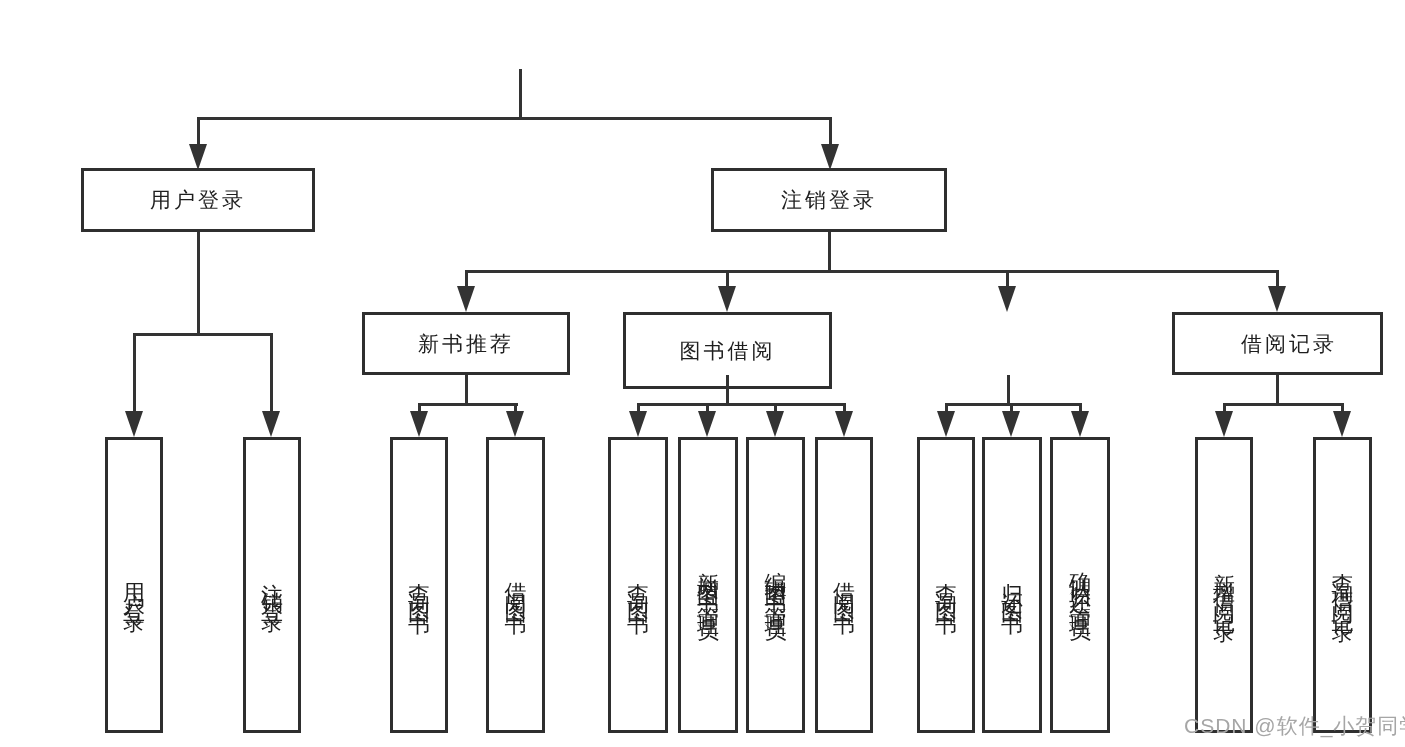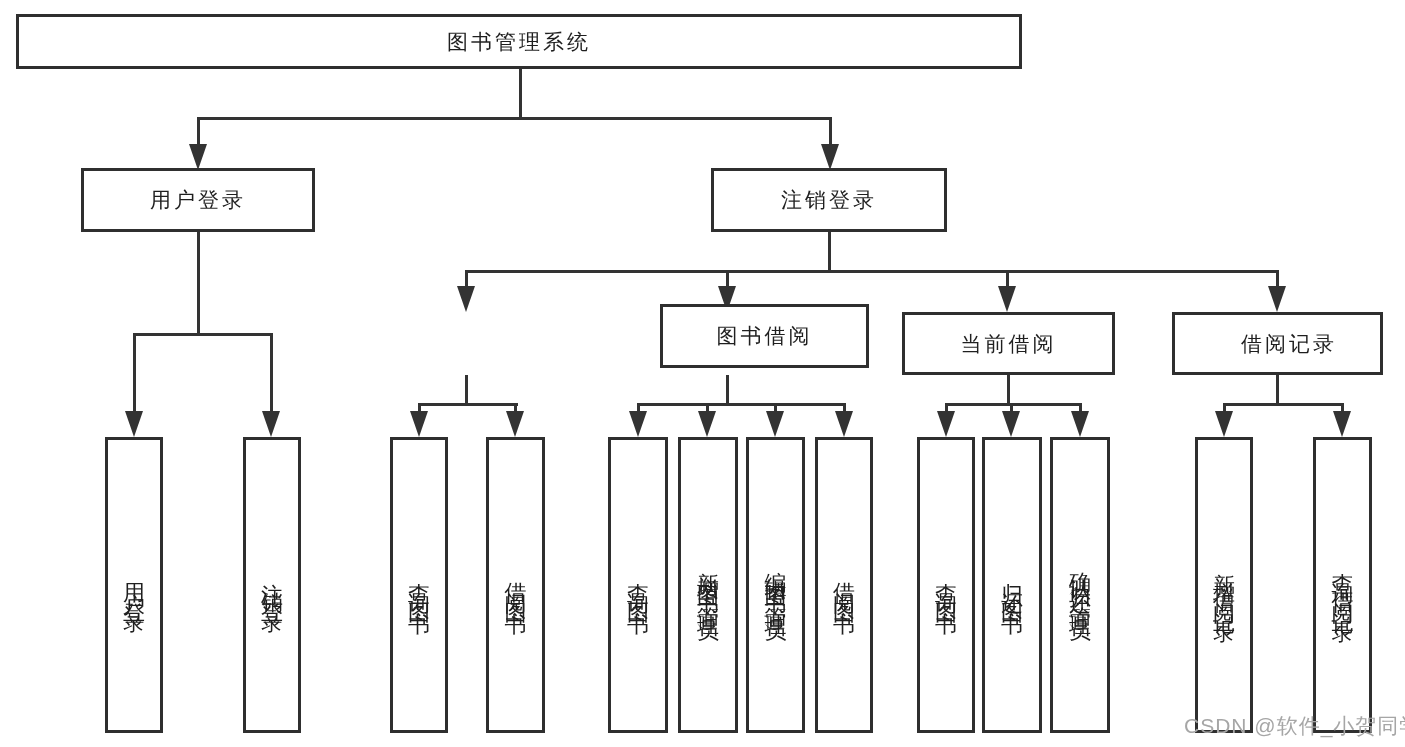--- a/index.html
+++ b/index.html
@@ -30,21 +30,21 @@
   .vl{position:absolute;width:3px;background:var(--line);}
   .hl{position:absolute;height:3px;background:var(--line);}
   .ah{position:absolute;width:0;height:0;
       border-left:9px solid transparent;border-right:9px solid transparent;
       border-top:26px solid var(--line);}
   
   .p-root{left:16px;top:14px;width:1006px;height:55px;}
   .p-ulogin{left:81px;top:168px;width:234px;height:64px;}
   .p-bmgmt{left:711px;top:168px;width:236px;height:64px;}
   .p-nbr{left:362px;top:312px;width:208px;height:63px;}
-  .p-bb{left:623px;top:304px;width:209px;height:64px;margin-left:37px;}
+  .p-bb{left:623px;top:312px;width:209px;height:77px;}
   .p-cb{left:902px;top:312px;width:213px;height:63px;}
   .p-br{left:1172px;top:312px;width:211px;height:63px;padding-left:23px;}
   .p-l1{left:105px;top:437px;width:58px;height:296px;}
   .p-l2{left:243px;top:437px;width:58px;height:296px;}
   .p-l3{left:390px;top:437px;width:58px;height:296px;}
   .p-l4{left:486px;top:437px;width:59px;height:296px;}
   .p-l5{left:608px;top:437px;width:60px;height:296px;}
   .p-l6{left:678px;top:437px;width:60px;height:296px;}
   .p-l7{left:746px;top:437px;width:59px;height:296px;}
   .p-l8{left:815px;top:437px;width:58px;height:296px;}
@@ -56,23 +56,20 @@
   #watermark{
     position:absolute;left:1184px;top:712px;z-index:5;
     font-size:21px;letter-spacing:1px;color:var(--watermark);white-space:nowrap;
   }
 </style>
 </head>
 <body>
 
 <div id="stage">
 
-  <div class="box p-root">
-    <span>图书管理系统</span>
-  </div>
 
   <div class="vl" style="left:519px;top:69px;height:50px;"></div>
   <div class="hl" style="left:197px;top:117px;width:635px;"></div>
   <div class="vl" style="left:197px;top:117px;height:30px;"></div>
   <div class="ah" style="left:189px;top:144px;"></div>
   <div class="vl" style="left:829px;top:117px;height:30px;"></div>
   <div class="ah" style="left:821px;top:144px;"></div>
 
   <div class="box p-ulogin">
     <span>用户登录</span>
@@ -92,25 +89,25 @@
   <div class="hl" style="left:465px;top:270px;width:814px;"></div>
   <div class="vl" style="left:465px;top:270px;height:20px;"></div>
   <div class="ah" style="left:457px;top:286px;"></div>
   <div class="vl" style="left:726px;top:270px;height:20px;"></div>
   <div class="ah" style="left:718px;top:286px;"></div>
   <div class="vl" style="left:1006px;top:270px;height:20px;"></div>
   <div class="ah" style="left:998px;top:286px;"></div>
   <div class="vl" style="left:1276px;top:270px;height:20px;"></div>
   <div class="ah" style="left:1268px;top:286px;"></div>
 
+  <div class="box p-nbr">
+    <span>新书推荐</span>
+  </div>
   <div class="box p-bb">
     <span>图书借阅</span>
-  </div>
-  <div class="box p-cb">
-    <span>当前借阅</span>
   </div>
   <div class="box p-br">
     <span>借阅记录</span>
   </div>
 
   <div class="vl" style="left:465px;top:375px;height:31px;"></div>
   <div class="hl" style="left:418px;top:403px;width:100px;"></div>
   <div class="vl" style="left:418px;top:403px;height:12px;"></div>
   <div class="ah" style="left:410px;top:411px;"></div>
   <div class="vl" style="left:514px;top:403px;height:12px;"></div>

